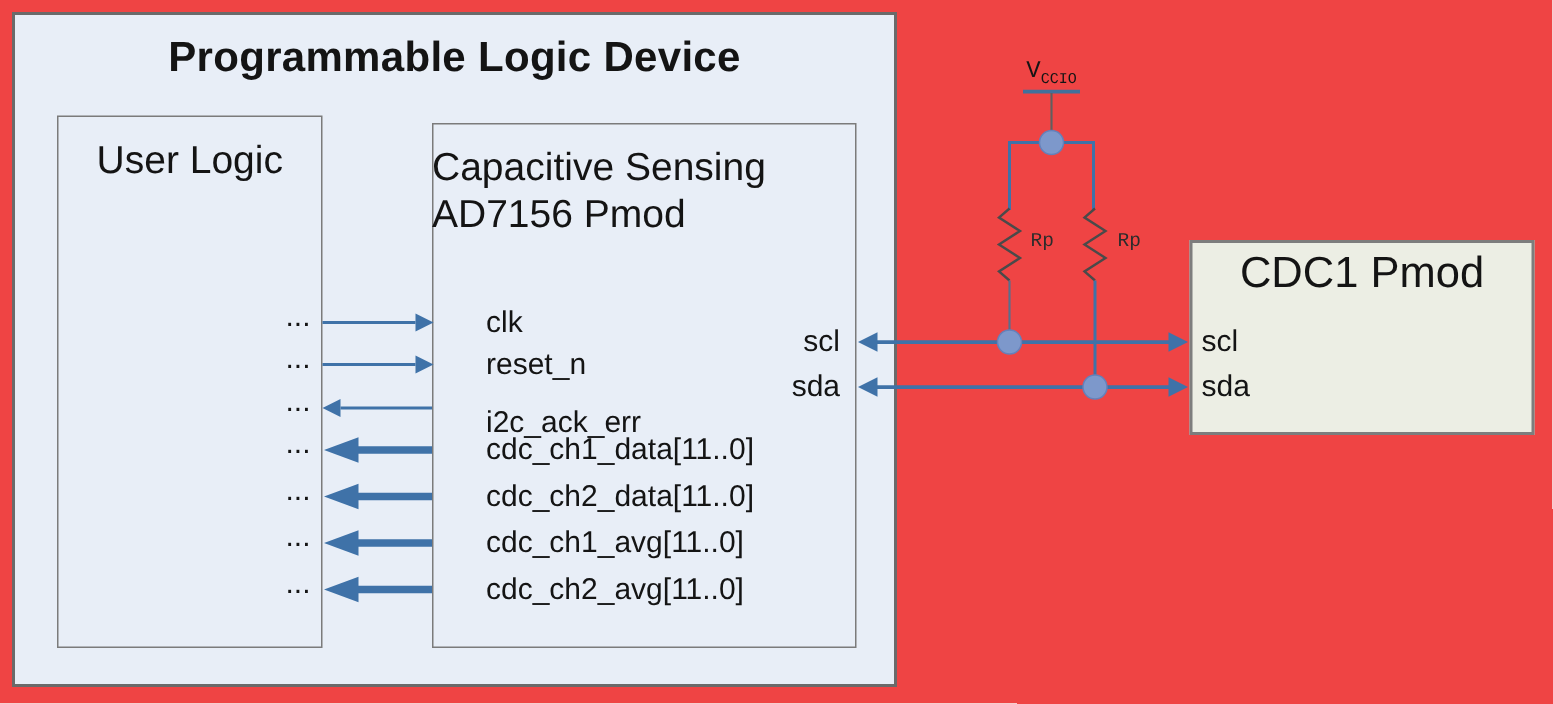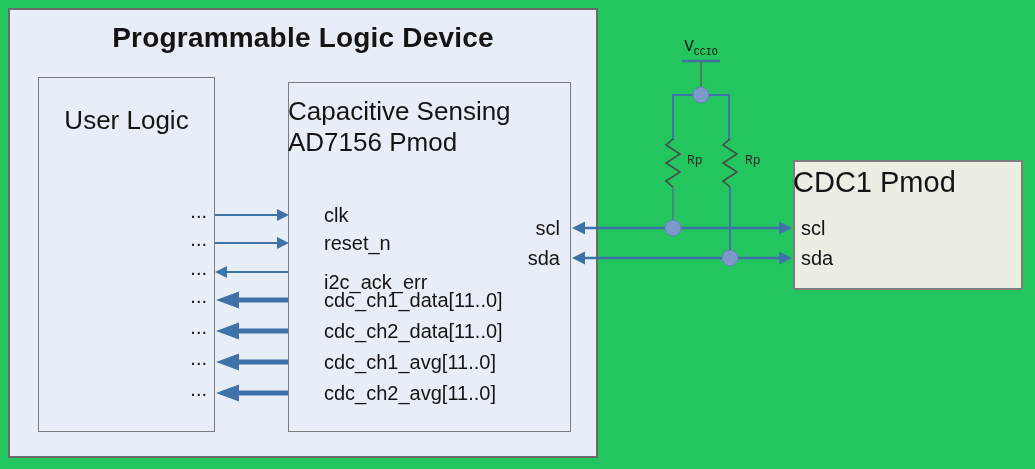--- a/index.html
+++ b/index.html
@@ -1,31 +1,31 @@
 <!DOCTYPE html>
 <html><head>
 <meta charset="utf-8">
 <style>
   html,body{margin:0;padding:0;background:#ffffff;}
   .canvas{
-    position:relative;width:1035px;height:469px;background:#22c55e;
+    position:relative;width:1035px;height:469px;background:#ef4444;
     font-family:"Liberation Sans", sans-serif;color:#141414;overflow:hidden;
   }
   .box{position:absolute;box-sizing:border-box;}
   .pld-box{left:8px;top:8px;width:590px;height:450px;background:#e8eef7;border:2px solid #6a6a6a;}
   .inner-box{background:#e8eef7;border:1.5px solid #7b7b7b;}
   .ul-box{left:38px;top:77px;width:177px;height:355px;}
   .ctrl-box{left:288px;top:82px;width:283px;height:350px;}
   .cdc-box{left:793px;top:160px;width:230px;height:130px;background:#eceee4;border:2px solid #7d7d7d;}
   .pld-title{position:absolute;left:8px;top:22px;width:590px;text-align:center;
     font-size:28px;font-weight:bold;letter-spacing:.2px;}
-  .ul-title{position:absolute;left:38px;top:105px;width:177px;text-align:center;font-size:26px;}
+  .ul-title{position:absolute;left:38px;top:91px;width:177px;text-align:center;font-size:26px;}
   .ctrl-title{position:absolute;left:288px;top:96px;width:283px;text-align:left;
     font-size:26px;line-height:31px;}
-  .cdc-title{position:absolute;left:793px;top:166px;width:230px;text-align:left;font-size:29px;}
+  .cdc-title{position:absolute;left:793px;top:166px;width:230px;text-align:center;font-size:29px;}
   .sig-label{position:absolute;left:296px;height:26px;line-height:26px;font-size:20px;white-space:nowrap;margin-left:28px;}
   .ellipsis{position:absolute;left:167px;width:40px;height:26px;line-height:26px;
     text-align:right;font-size:20px;}
   .port-right{position:absolute;left:460px;width:100px;height:26px;line-height:26px;
     text-align:right;font-size:20px;}
   .cdc-port{position:absolute;left:801px;height:26px;line-height:26px;font-size:20px;}
   .vccio{position:absolute;left:660px;top:38px;width:82px;text-align:center;font-size:16px;font-family:Liberation Mono, monospace;}
   .vccio sub{font-size:10px;}
   .rp-label{position:absolute;font-size:13px;color:#2c2c2c;font-family:Liberation Mono, monospace;}
   svg.wiring{position:absolute;left:0;top:0;pointer-events:none;}

